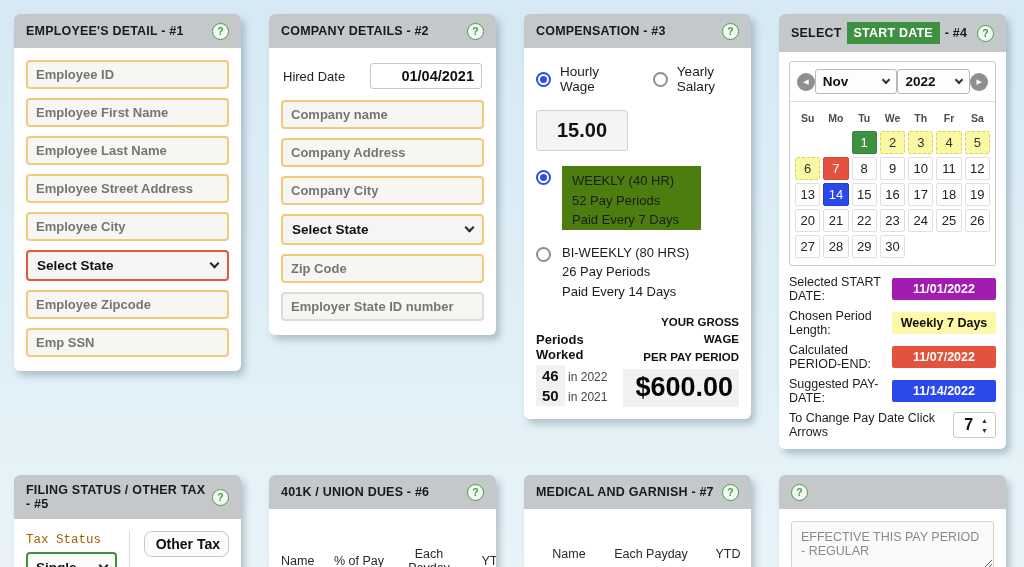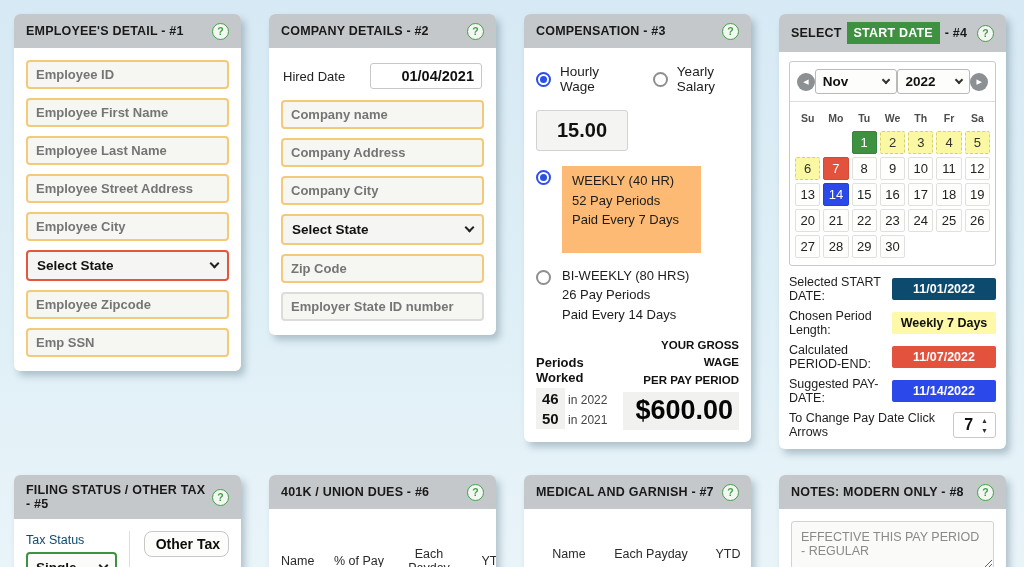--- a/index.html
+++ b/index.html
@@ -93,21 +93,21 @@
   }
   .radio-label { font-size: 13.5px; color:#1c1c1c; }
   .wage-input {
     width: 92px; background:#f4f4f2; border:1px solid #d2d2d2; border-radius:3px;
     font-size: 20px; font-weight: bold; color:#111; text-align:center; padding: 8px 0;
     margin: 14px 0 15px; font-family:"Liberation Sans",sans-serif;
   }
   .opt { display:flex; align-items:flex-start; gap:11px; margin-bottom:13px; cursor:pointer; }
   .opt .radio { margin-top: 4px; }
   .opt-text { font-size: 13px; line-height: 1.5; color:#1c1c1c; }
-  .opt-text.hl { background:#fdba74; padding: 5px 22px 23px 10px; }
+  .opt-text.hl { background:#4d7c0f; padding: 5px 22px 0 10px; }
   .comp-footer { margin-top:auto; display:flex; justify-content:space-between; align-items:flex-end; }
   .periods-label { font-size: 13px; font-weight: bold; color:#111; margin-bottom: 5px; }
   .period-line { margin: 3px 0; font-size: 12px; color:#444; }
   .period-num { font-size: 15px; font-weight: bold; color:#111; background:#f1f1ef; padding: 2px 6px; }
   .gross { text-align: right; }
   .gross-label { font-size: 11.5px; font-weight: bold; color:#111; line-height: 1.5; }
   .gross-amount { font-size: 27px; font-weight: bold; color:#050505; background:#f1f1ef; padding: 3px 6px 4px 12px; margin-top: 3px; }
 
   
   .title-badge { background:#3f9142; color:#fff; padding: 4px 7px; font-size:12.5px; font-weight:bold; }
@@ -139,39 +139,39 @@
   .cal-cell[data-variant="green"]  { background:#3f9142; border-color:#38823c; color:#fff; }
   .cal-cell[data-variant="yellow"] { background:#fbf8a4; border:1px dashed #d8d268; color:#333; }
   .cal-cell[data-variant="red"]    { background:#e2523d; border-color:#d14a36; color:#fff; }
   .cal-cell[data-variant="blue"]   { background:#2b49ea; border-color:#2440d4; color:#fff; }
   .sum-row { display:flex; align-items:center; justify-content:space-between; margin-bottom: 6px; }
   .sum-label { font-size: 12.5px; color:#1c1c1c; }
   .badge {
     min-width: 104px; text-align:center; padding: 4px 5px; border-radius: 2px;
     font-size: 12.5px; font-weight: bold;
   }
-  .badge[data-variant="green"]  { background:#0c4a6e; color:#fff; }
+  .badge[data-variant="green"]  { background:#a21caf; color:#fff; }
   .badge[data-variant="yellow"] { background:#fdf9a8; color:#101010; }
   .badge[data-variant="red"]    { background:#e2523d; color:#fff; }
   .badge[data-variant="blue"]   { background:#2b49ea; color:#fff; }
   .pay-row { display:flex; align-items:center; justify-content:space-between; }
   .pay-label { font-size: 12.5px; color:#1c1c1c; }
   .spinner {
     display:flex; align-items:center; gap: 8px;
     border: 1px solid #c9c9c9; border-radius: 3px; background:#fff;
     padding: 3px 7px 3px 10px;
   }
   .spinner-value { font-size: 16px; font-weight: bold; color:#111; }
   .spinner-arrows { display:flex; flex-direction:column; gap: 3px; font-size: 7px; color:#333; line-height: 1; cursor:pointer; }
 
   
   .filing-body { display:flex; min-height: 116px; }
   .filing-left { width: 104px; padding-right: 12px; border-right: 1px solid #ddd; }
   .filing-right { flex: 1; padding-left: 14px; display:flex; flex-direction:column; }
-  .small-label { font-size: 12.5px; color:#0c4a6e; margin: 2px 0 5px; }
+  .small-label { font-size: 12.5px; color:#a16207; margin: 2px 0 5px; font-family: Liberation Mono, monospace; }
   .filing-left .selectbox { margin-bottom: 4px; padding: 6px 8px; }
   .othertax-label {
     border: 1px solid #c7c7c7; border-radius: 8px; background:#fcfcfa;
     font-size: 14px; font-weight: bold; color:#0c0c0c; text-align: right;
     padding: 4px 8px; margin-bottom: 9px;
   }
 
   
   .dues-grid { display:grid; grid-template-columns: 44px 52px 72px 42px; column-gap: 8px; row-gap: 13px; align-items:center; padding: 6px 0 4px; }
   .med-grid  { display:grid; grid-template-columns: 62px 74px 52px;  column-gap: 14px; row-gap: 13px; align-items:center; padding: 6px 2px 4px; }
@@ -446,21 +446,20 @@
         <span class="row-name bold">Medical</span>
         <input class="payday-input" value="0.00" style="">
         <span class="val">0.00</span>
 
       </div>
     </div>
   </div>
 
   <div class="panel">
     <div class="panel-header">
-      <span class="panel-title">NOTES: MODERN ONLY - #8</span>
       <span class="help">?</span>
     </div>
     <div class="panel-body">
       <textarea class="note note1" placeholder="EFFECTIVE THIS PAY PERIOD - REGULAR" style=""></textarea>
 
     </div>
   </div>
 
 </div>
 

